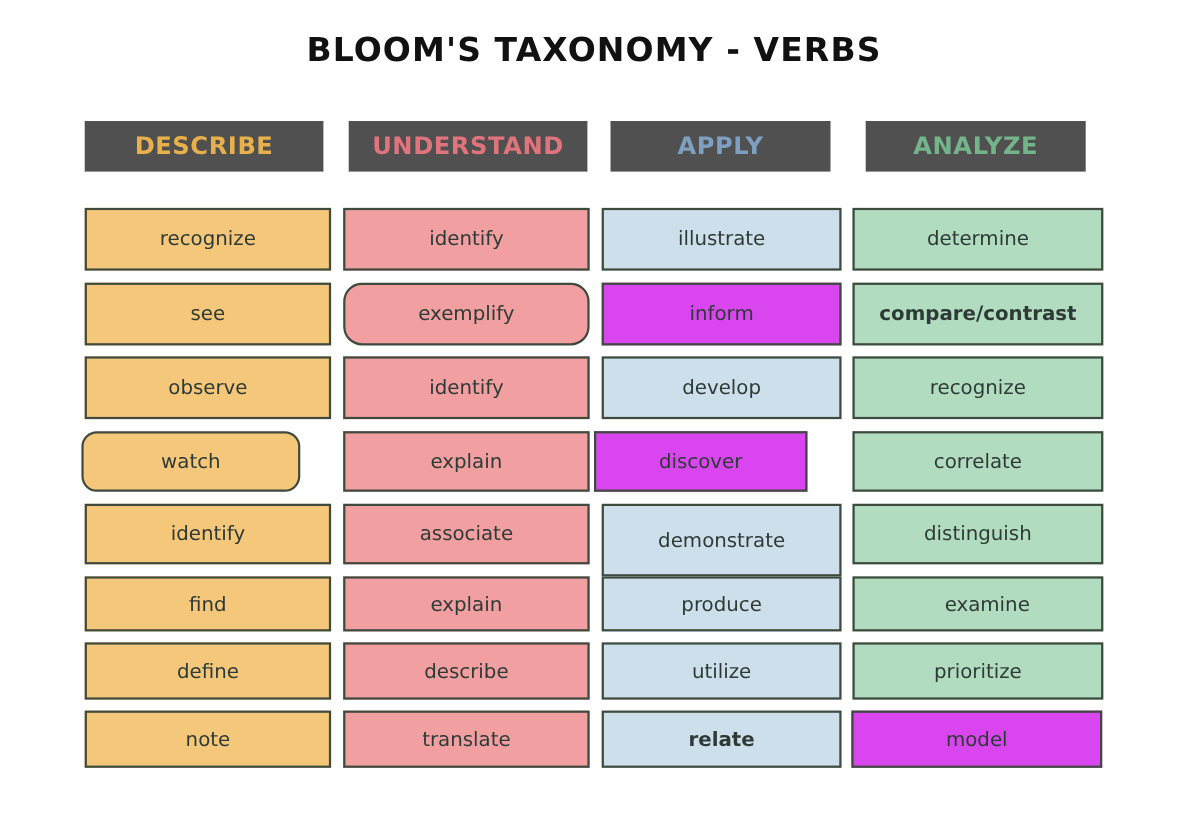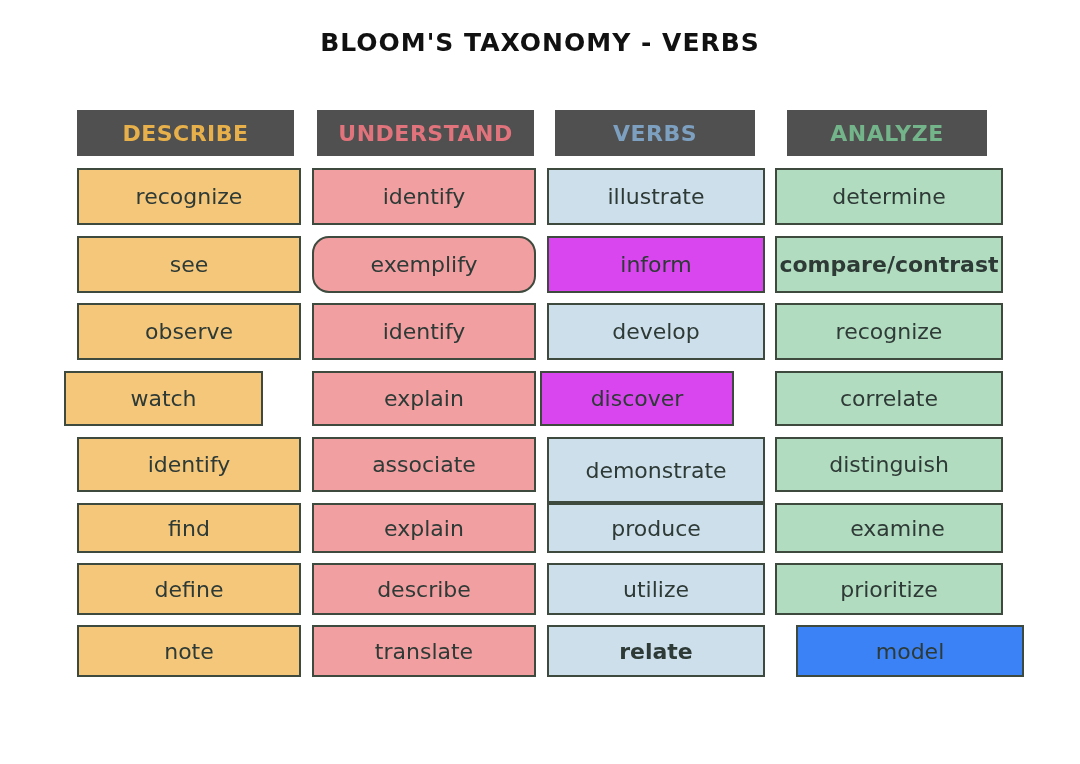--- a/index.html
+++ b/index.html
@@ -1,62 +1,62 @@
 <!DOCTYPE html>
 <html><head>
 <meta charset="utf-8">
 <style>
   html, body { margin: 0; padding: 0; background: #ffffff; }
   body { width: 1080px; height: 764px; position: relative; overflow: hidden;
          font-family: "Liberation Sans", "DejaVu Sans", sans-serif; }
   .title { position: absolute; top: 28px; left: 0; width: 1080px; text-align: center;
-           font-family: "DejaVu Sans", sans-serif; font-weight: bold; font-size: 25px;
+           font-family: "DejaVu Sans", sans-serif; font-weight: bold; font-size: 30px;
            letter-spacing: 1px; color: #111; }
   .hdr { position: absolute; height: 46px; background: #505050; display: flex;
          align-items: center; justify-content: center;
          font-family: "DejaVu Sans", sans-serif; font-weight: bold; font-size: 22px; letter-spacing: 0.5px; }
   .cell { position: absolute; border: 2px solid #3e4a3e; box-sizing: border-box;
           display: flex; align-items: center; justify-content: center;
-          font-family: "DejaVu Sans", sans-serif; font-size: 22px; color: #2e3a36; }
+          font-family: "DejaVu Sans", sans-serif; font-size: 18px; color: #2e3a36; margin-top: 21px; }
 </style>
 </head>
 <body>
 
 <div class="title">BLOOM'S TAXONOMY - VERBS</div>
 
 <div id="grid">
     <div class="hdr" style="left: 77px; top: 110px; width: 217px; color: rgb(232, 176, 74);">DESCRIBE</div>
     <div class="cell" style="left: 77px; top: 168px; width: 224px; height: 57px; background: rgb(244, 199, 122);">recognize</div>
     <div class="cell" style="left: 77px; top: 236px; width: 224px; height: 57px; background: rgb(244, 199, 122);">see</div>
     <div class="cell" style="left: 77px; top: 303px; width: 224px; height: 57px; background: rgb(244, 199, 122);">observe</div>
-    <div class="cell" style="left: 64px; top: 371px; width: 199px; height: 55px; background: rgb(244, 199, 122);">watch</div>
+    <div class="cell" style="left: 74px; top: 371px; width: 199px; height: 55px; background: rgb(244, 199, 122); border-radius: 14px;">watch</div>
     <div class="cell" style="left: 77px; top: 437px; width: 224px; height: 55px; background: rgb(244, 199, 122);">identify</div>
     <div class="cell" style="left: 77px; top: 503px; width: 224px; height: 50px; background: rgb(244, 199, 122);">find</div>
     <div class="cell" style="left: 77px; top: 563px; width: 224px; height: 52px; background: rgb(244, 199, 122);">define</div>
     <div class="cell" style="left: 77px; top: 625px; width: 224px; height: 52px; background: rgb(244, 199, 122);">note</div>
     <div class="hdr" style="left: 317px; top: 110px; width: 217px; color: rgb(224, 115, 123);">UNDERSTAND</div>
     <div class="cell" style="left: 312px; top: 168px; width: 224px; height: 57px; background: rgb(241, 159, 161);">identify</div>
     <div class="cell" style="left: 312px; top: 236px; width: 224px; height: 57px; background: rgb(241, 159, 161); border-radius: 17px;">exemplify</div>
     <div class="cell" style="left: 312px; top: 303px; width: 224px; height: 57px; background: rgb(241, 159, 161);">identify</div>
     <div class="cell" style="left: 312px; top: 371px; width: 224px; height: 55px; background: rgb(241, 159, 161);">explain</div>
     <div class="cell" style="left: 312px; top: 437px; width: 224px; height: 55px; background: rgb(241, 159, 161);">associate</div>
     <div class="cell" style="left: 312px; top: 503px; width: 224px; height: 50px; background: rgb(241, 159, 161);">explain</div>
     <div class="cell" style="left: 312px; top: 563px; width: 224px; height: 52px; background: rgb(241, 159, 161);">describe</div>
     <div class="cell" style="left: 312px; top: 625px; width: 224px; height: 52px; background: rgb(241, 159, 161);">translate</div>
-    <div class="hdr" style="left: 555px; top: 110px; width: 200px; color: rgb(125, 159, 192);">VERBS</div>
+    <div class="hdr" style="left: 555px; top: 110px; width: 200px; color: rgb(125, 159, 192);">APPLY</div>
     <div class="cell" style="left: 547px; top: 168px; width: 218px; height: 57px; background: rgb(205, 223, 235);">illustrate</div>
     <div class="cell" style="left: 547px; top: 236px; width: 218px; height: 57px; background: #d946ef;">inform</div>
     <div class="cell" style="left: 547px; top: 303px; width: 218px; height: 57px; background: rgb(205, 223, 235);">develop</div>
     <div class="cell" style="left: 540px; top: 371px; width: 194px; height: 55px; background: #d946ef;">discover</div>
     <div class="cell" style="left: 547px; top: 437px; width: 218px; height: 66px; background: rgb(205, 223, 235);">demonstrate</div>
     <div class="cell" style="left: 547px; top: 503px; width: 218px; height: 50px; background: rgb(205, 223, 235);">produce</div>
     <div class="cell" style="left: 547px; top: 563px; width: 218px; height: 52px; background: rgb(205, 223, 235);">utilize</div>
     <div class="cell" style="left: 547px; top: 625px; width: 218px; height: 52px; background: rgb(205, 223, 235); font-weight: bold;">relate</div>
     <div class="hdr" style="left: 787px; top: 110px; width: 200px; color: rgb(115, 180, 138);">ANALYZE</div>
     <div class="cell" style="left: 775px; top: 168px; width: 228px; height: 57px; background: rgb(178, 220, 192);">determine</div>
     <div class="cell" style="left: 775px; top: 236px; width: 228px; height: 57px; background: rgb(178, 220, 192); font-weight: bold;">compare/contrast</div>
     <div class="cell" style="left: 775px; top: 303px; width: 228px; height: 57px; background: rgb(178, 220, 192);">recognize</div>
     <div class="cell" style="left: 775px; top: 371px; width: 228px; height: 55px; background: rgb(178, 220, 192);">correlate</div>
     <div class="cell" style="left: 775px; top: 437px; width: 228px; height: 55px; background: rgb(178, 220, 192);">distinguish</div>
     <div class="cell" style="left: 775px; top: 503px; width: 228px; height: 50px; background: rgb(178, 220, 192); padding-left: 17px;">examine</div>
     <div class="cell" style="left: 775px; top: 563px; width: 228px; height: 52px; background: rgb(178, 220, 192);">prioritize</div>
-    <div class="cell" style="left: 796px; top: 625px; width: 228px; height: 52px; background: #3b82f6;">model</div>
+    <div class="cell" style="left: 774px; top: 625px; width: 228px; height: 52px; background: #d946ef;">model</div>
   </div>
 
 </body></html>

